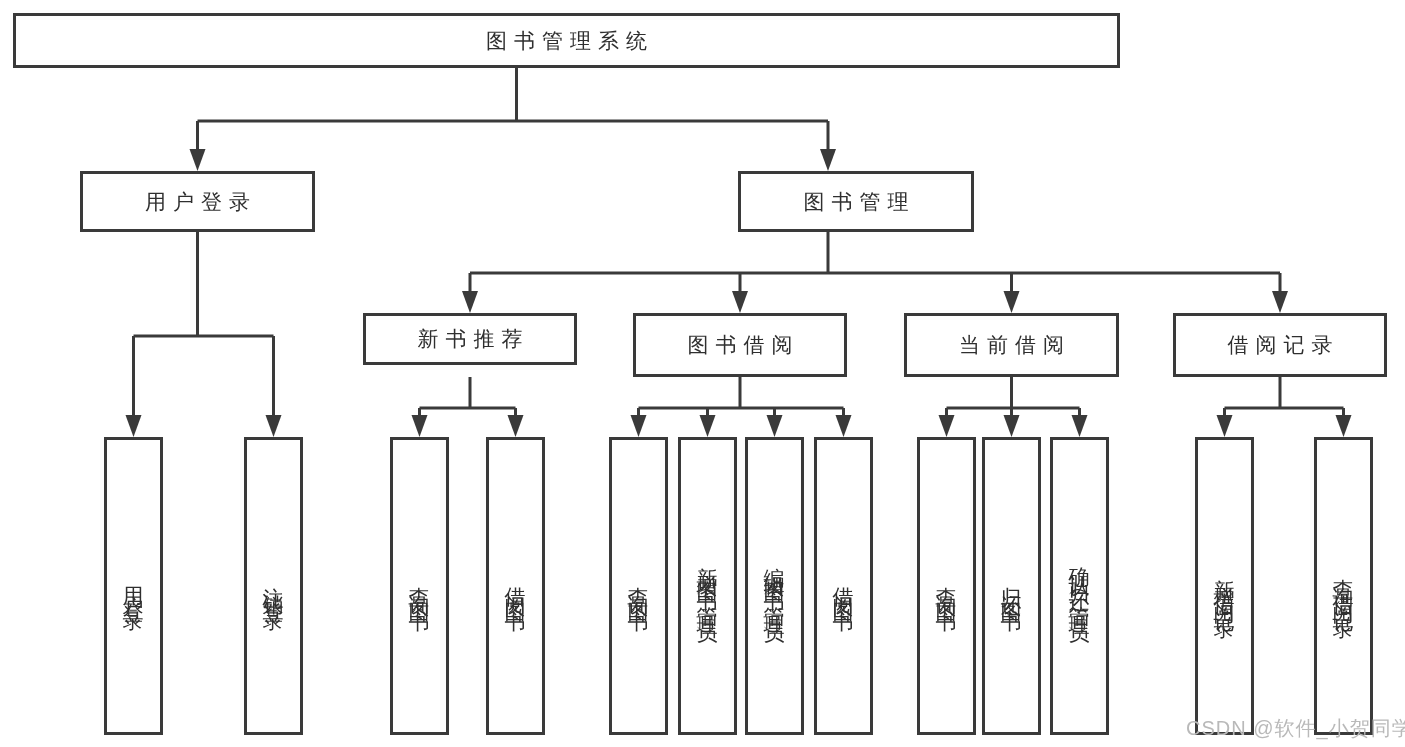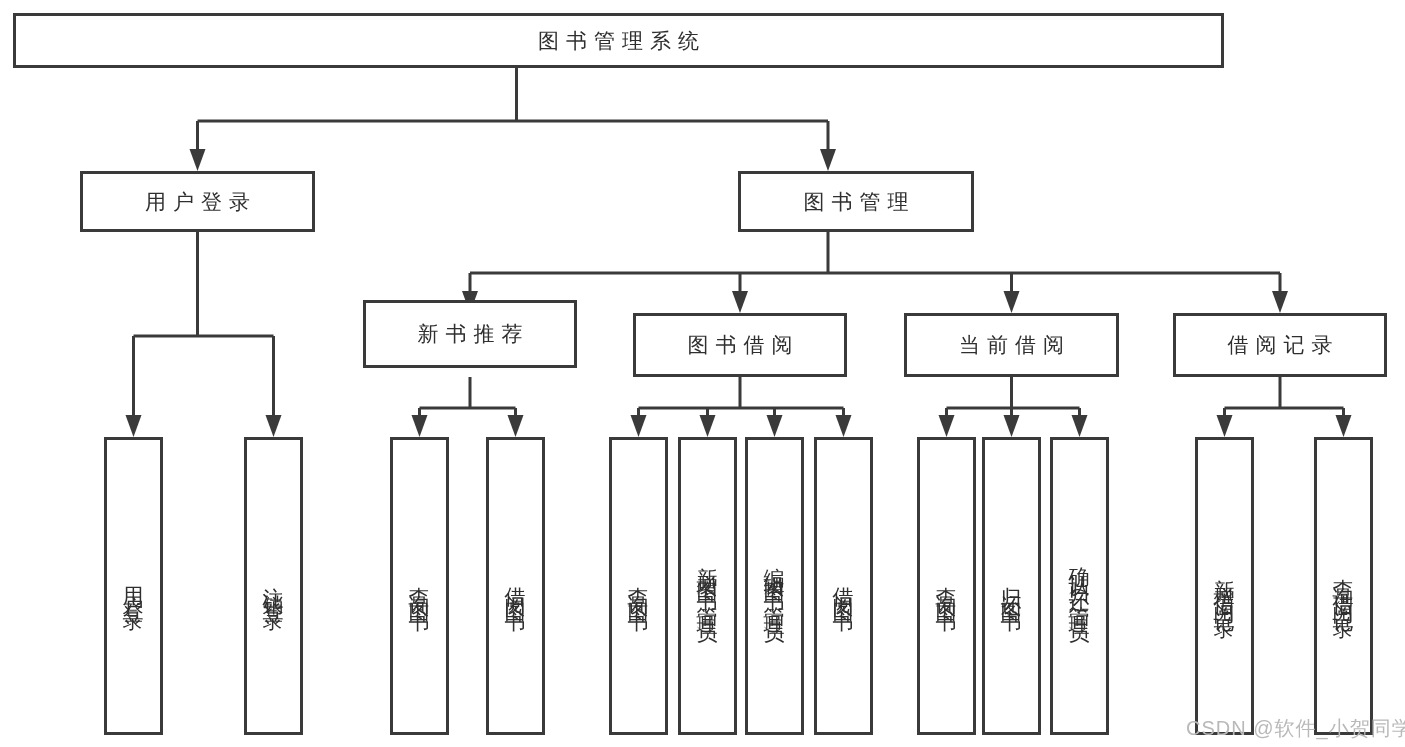--- a/index.html
+++ b/index.html
@@ -70,26 +70,26 @@
       <polygon points="1071.5,415 1087.5,415 1079.5,437"></polygon>
     </g>
 
     <g>
       <path d="M1280 377 V408 M1224.5 408 H1343.5 M1224.5 408 V418 M1343.5 408 V418"></path>
       <polygon points="1216.5,415 1232.5,415 1224.5,437"></polygon>
       <polygon points="1335.5,415 1351.5,415 1343.5,437"></polygon>
     </g>
   </svg>
 
-  <div class="node h" style="left:13px;top:13px;width:1211px;height:55px">图书管理系统</div>
+  <div class="node h" style="left:13px;top:13px;width:1107px;height:55px">图书管理系统</div>
 
   <div class="node h" style="left:80px;top:171px;width:235px;height:61px">用户登录</div>
   <div class="node h" style="left:738px;top:171px;width:236px;height:61px">图书管理</div>
 
-  <div class="node h" style="left:363px;top:300px;width:214px;height:68px">新书推荐</div>
+  <div class="node h" style="left:363px;top:313px;width:214px;height:52px">新书推荐</div>
   <div class="node h" style="left:904px;top:313px;width:215px;height:64px">当前借阅</div>
   <div class="node h" style="left:633px;top:313px;width:214px;height:64px">图书借阅</div>
   <div class="node h" style="left:1173px;top:313px;width:214px;height:64px">借阅记录</div>
 
   <div class="node v" style="left:104px;top:437px;width:59px;height:298px">用户登录</div>
   <div class="node v" style="left:244px;top:437px;width:59px;height:298px">注销登录</div>
 
   <div class="node v" style="left:390px;top:437px;width:59px;height:298px">查询图书</div>
   <div class="node v" style="left:486px;top:437px;width:59px;height:298px">借阅图书</div>
 

